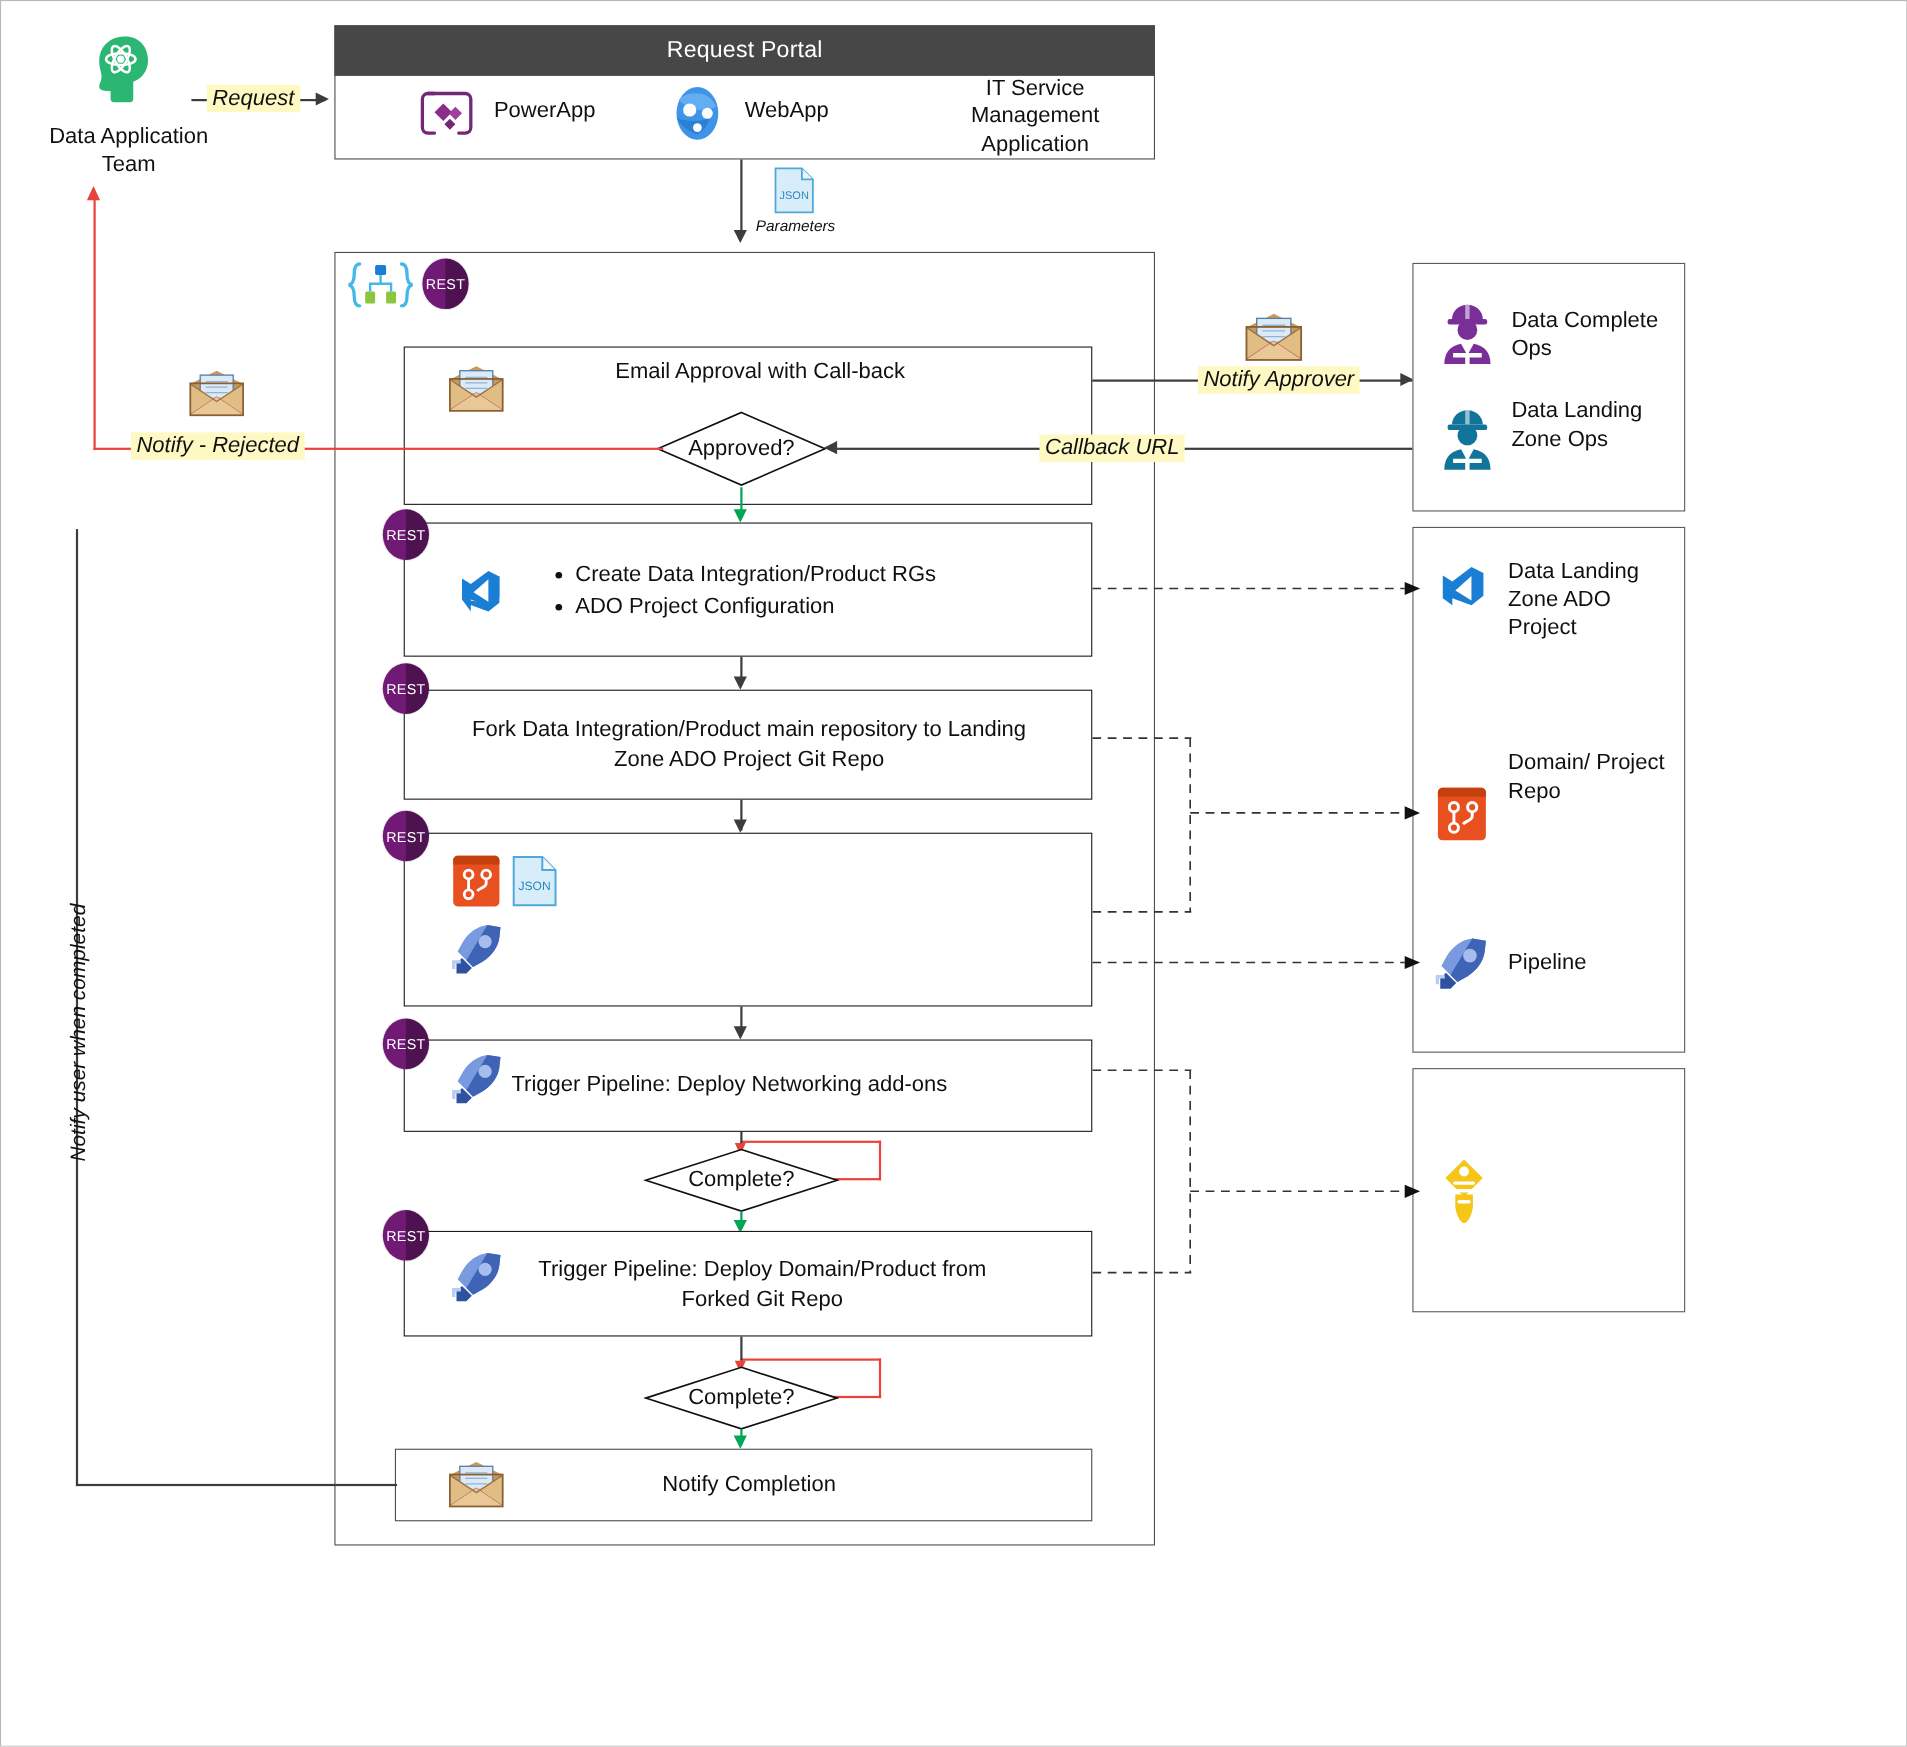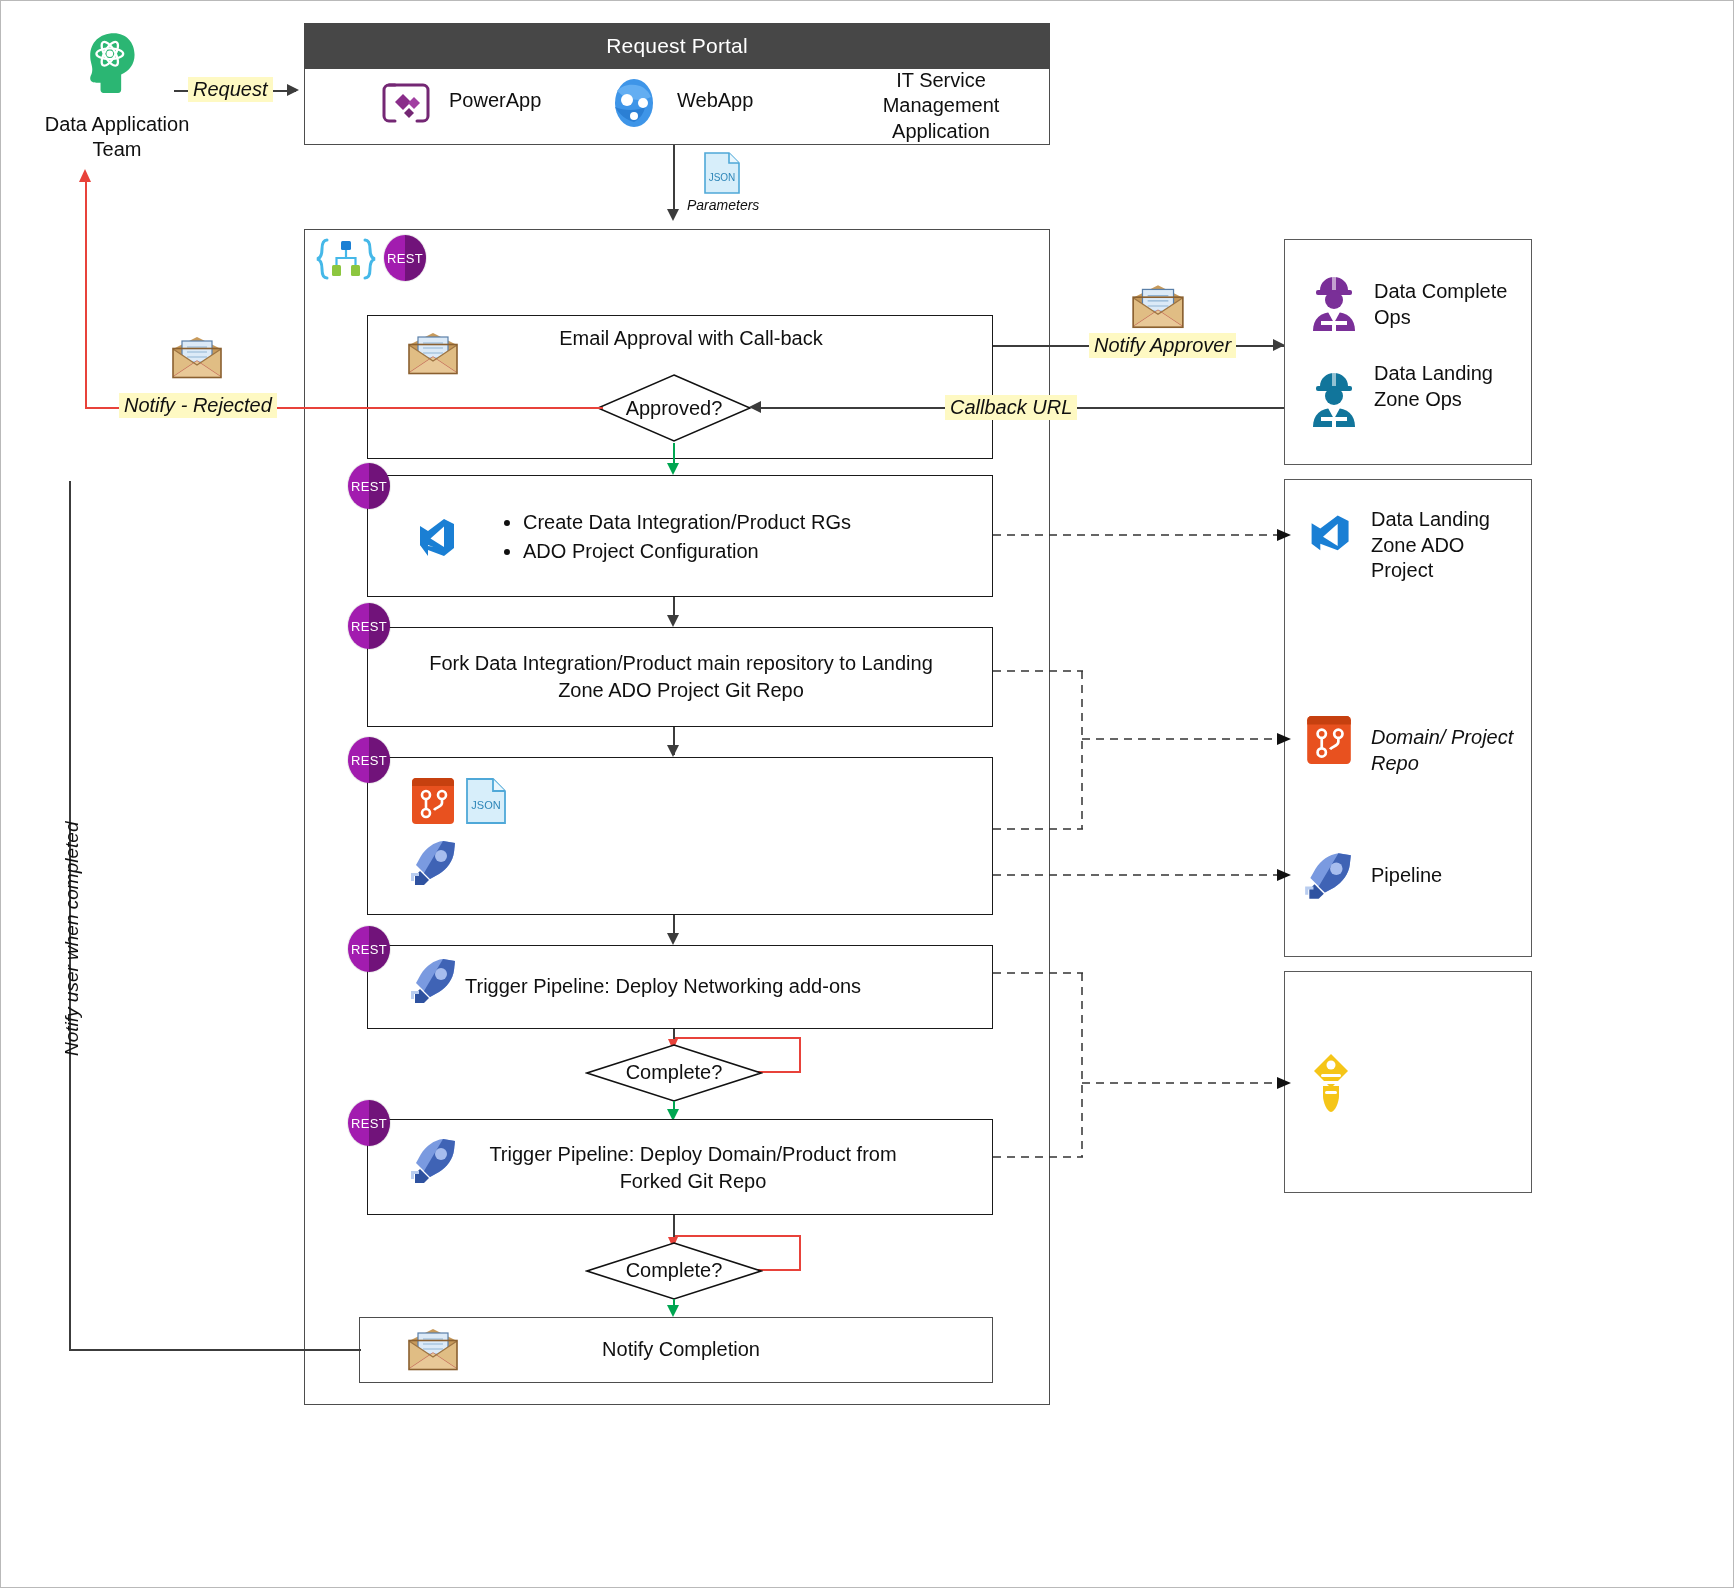--- a/index.html
+++ b/index.html
@@ -10,21 +10,21 @@
   .box{border:1.5px solid #4d4d4d;background:#fff;}
   .hdr{background:#474747;color:#fff;display:flex;align-items:center;justify-content:center;
        font-size:21px;letter-spacing:.2px;}
   .panel{border:1.5px solid #5a5a5a;background:#fff;}
   .flowbox{border:1.5px solid #1a1a1a;background:#fff;}
   .lbl{font-size:20px;color:#101010;}
   .ital{font-style:italic;background:#fef9c3;padding:1px 5px;font-size:20px;color:#101010;}
   .ctr{display:flex;align-items:center;justify-content:center;text-align:center;}
   .line{background:#3c3c3c;}
   .redline{background:#e8423a;}
-  .rest{width:42px;height:46px;border-radius:50%;background:#a21caf;
+  .rest{width:42px;height:46px;border-radius:50%;background:#701a75;
         display:flex;align-items:center;justify-content:center;color:#fff;font-size:13px;
         letter-spacing:.3px;box-shadow:0 0 0 1px rgba(0,0,0,.08);overflow:hidden;position:absolute;}
   .rest:after{content:"";position:absolute;right:0;top:0;width:50%;height:100%;
         background:rgba(0,0,0,.30);}
   .rest span{position:relative;z-index:2;}
   .bullets{margin:0;padding-left:22px;font-size:20px;line-height:1.35;color:#101010;}
   .bullets li{margin:2px 0;}
   .vtext{font-style:italic;font-size:19px;color:#111;white-space:nowrap;
         transform:rotate(-90deg);transform-origin:left top;}
   .paneltxt{font-size:20px;line-height:1.28;color:#101010;}
@@ -405,21 +405,21 @@
       <rect x="3" y="3" width="42" height="46" rx="4" fill="#e8511f"></rect>
       <path d="M3 7c0-2 2-4 4-4h34c2 0 4 2 4 4v4H3z" fill="#c6400f"></path>
       <g fill="none" stroke="#fff" stroke-width="2.6">
         <circle cx="17" cy="20" r="4"></circle>
           <circle cx="33" cy="20" r="4"></circle>
           <circle cx="17" cy="38" r="4"></circle>
         <path d="M17 24v10M33 24v4c0 4-6 4-8 7"></path>
       </g>
     </svg>
   </div>
-  <div class="abs paneltxt" style="left:1370px;top:724px;width:150px;font-style:italic;">Domain/ Project Repo</div>
+  <div class="abs paneltxt" style="left:1370px;top:680px;width:150px;">Domain/ Project Repo</div>
 
   <div class="abs" style="left:1300px;top:848px;width:54px;height:54px;">
     <svg width="54" height="54" viewBox="0 0 52 52">
       <path d="M36 4c-9 1-17 7-22 15l-5 9 14 14 9-5c8-5 14-13 15-22l1-9-12-2z" fill="#7a9ae0"></path>
       <path d="M36 4l12 2-1 9c-1 9-7 17-15 22l-9 5-6-6L36 4z" fill="#3f63b5"></path>
       <circle cx="34" cy="19" r="6" fill="#a7bdee"></circle>
       <path d="M8 39l5-5 9 9-5 5H8z" fill="#2f52a0"></path>
       <path d="M4 36h8v3H7v5H4z" fill="#b9cdf0"></path>
     </svg>
   </div>

